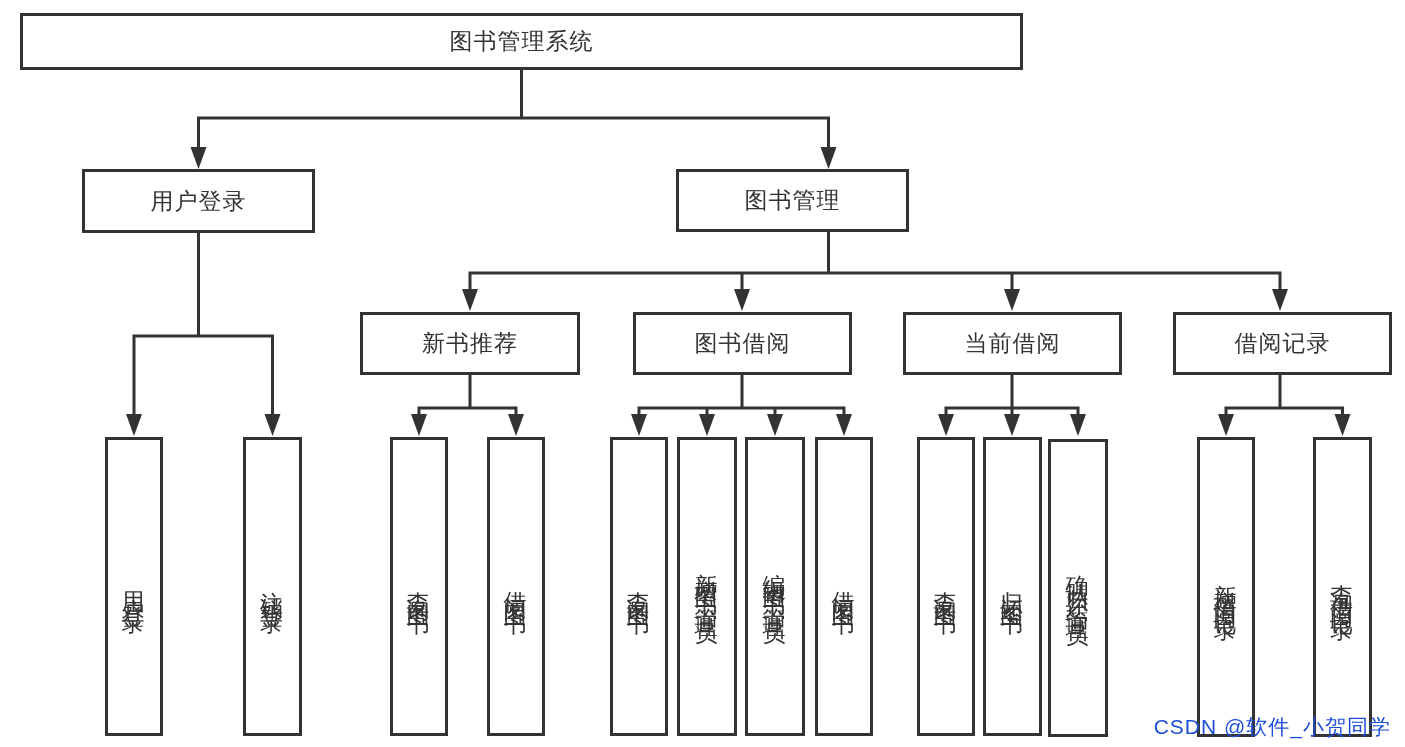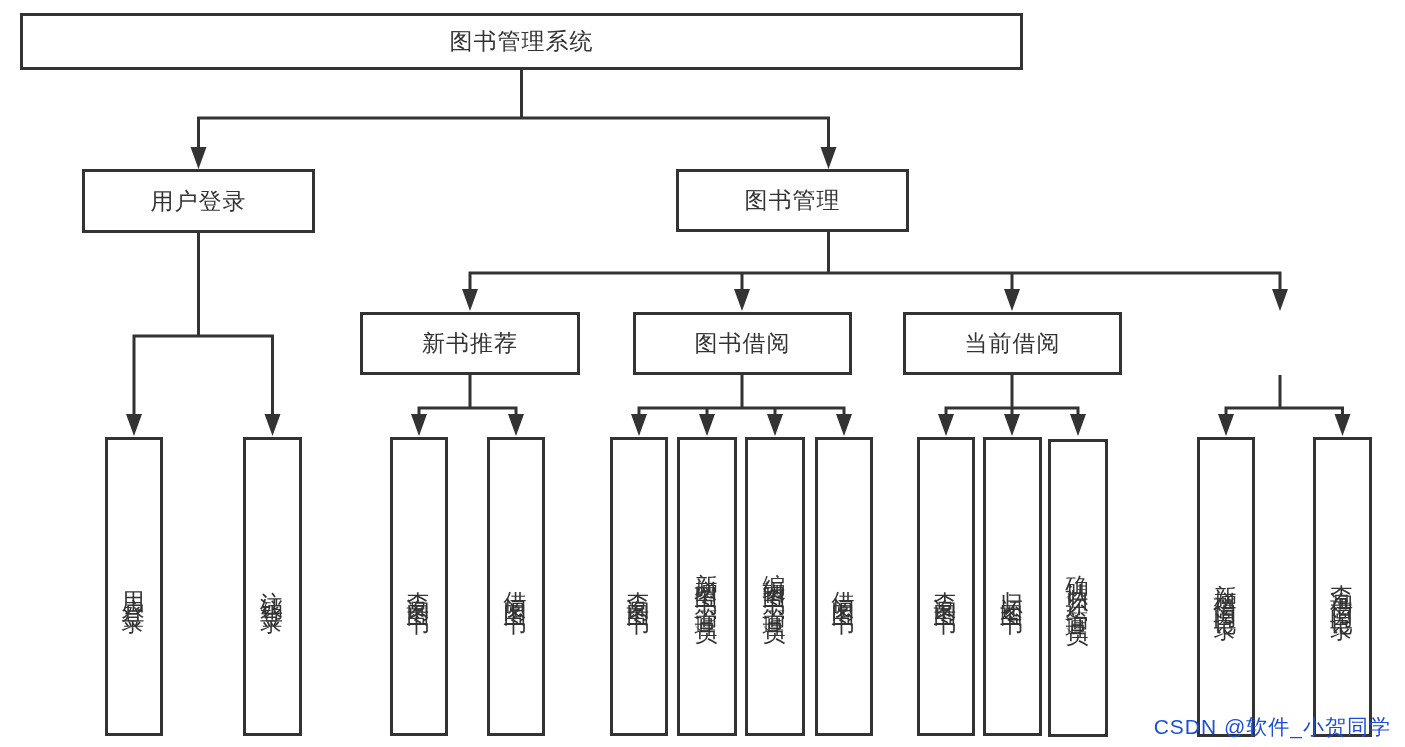--- a/index.html
+++ b/index.html
@@ -133,20 +133,23 @@
 
   <div class="node hbox n-l3a">
     <span>新书推荐</span>
   </div>
   <div class="node hbox n-l3b">
     <span>图书借阅</span>
   </div>
   <div class="node hbox n-l3c">
     <span>当前借阅</span>
   </div>
+  <div class="node hbox n-l3d">
+    <span>借阅记录</span>
+  </div>
 
   <div class="node vbox n-a1">
     <span class="vtext">用户登录</span>
   </div>
   <div class="node vbox n-a2">
     <span class="vtext">注销登录</span>
   </div>
 
   <div class="node vbox n-b1">
     <span class="vtext">查询图书</span>

